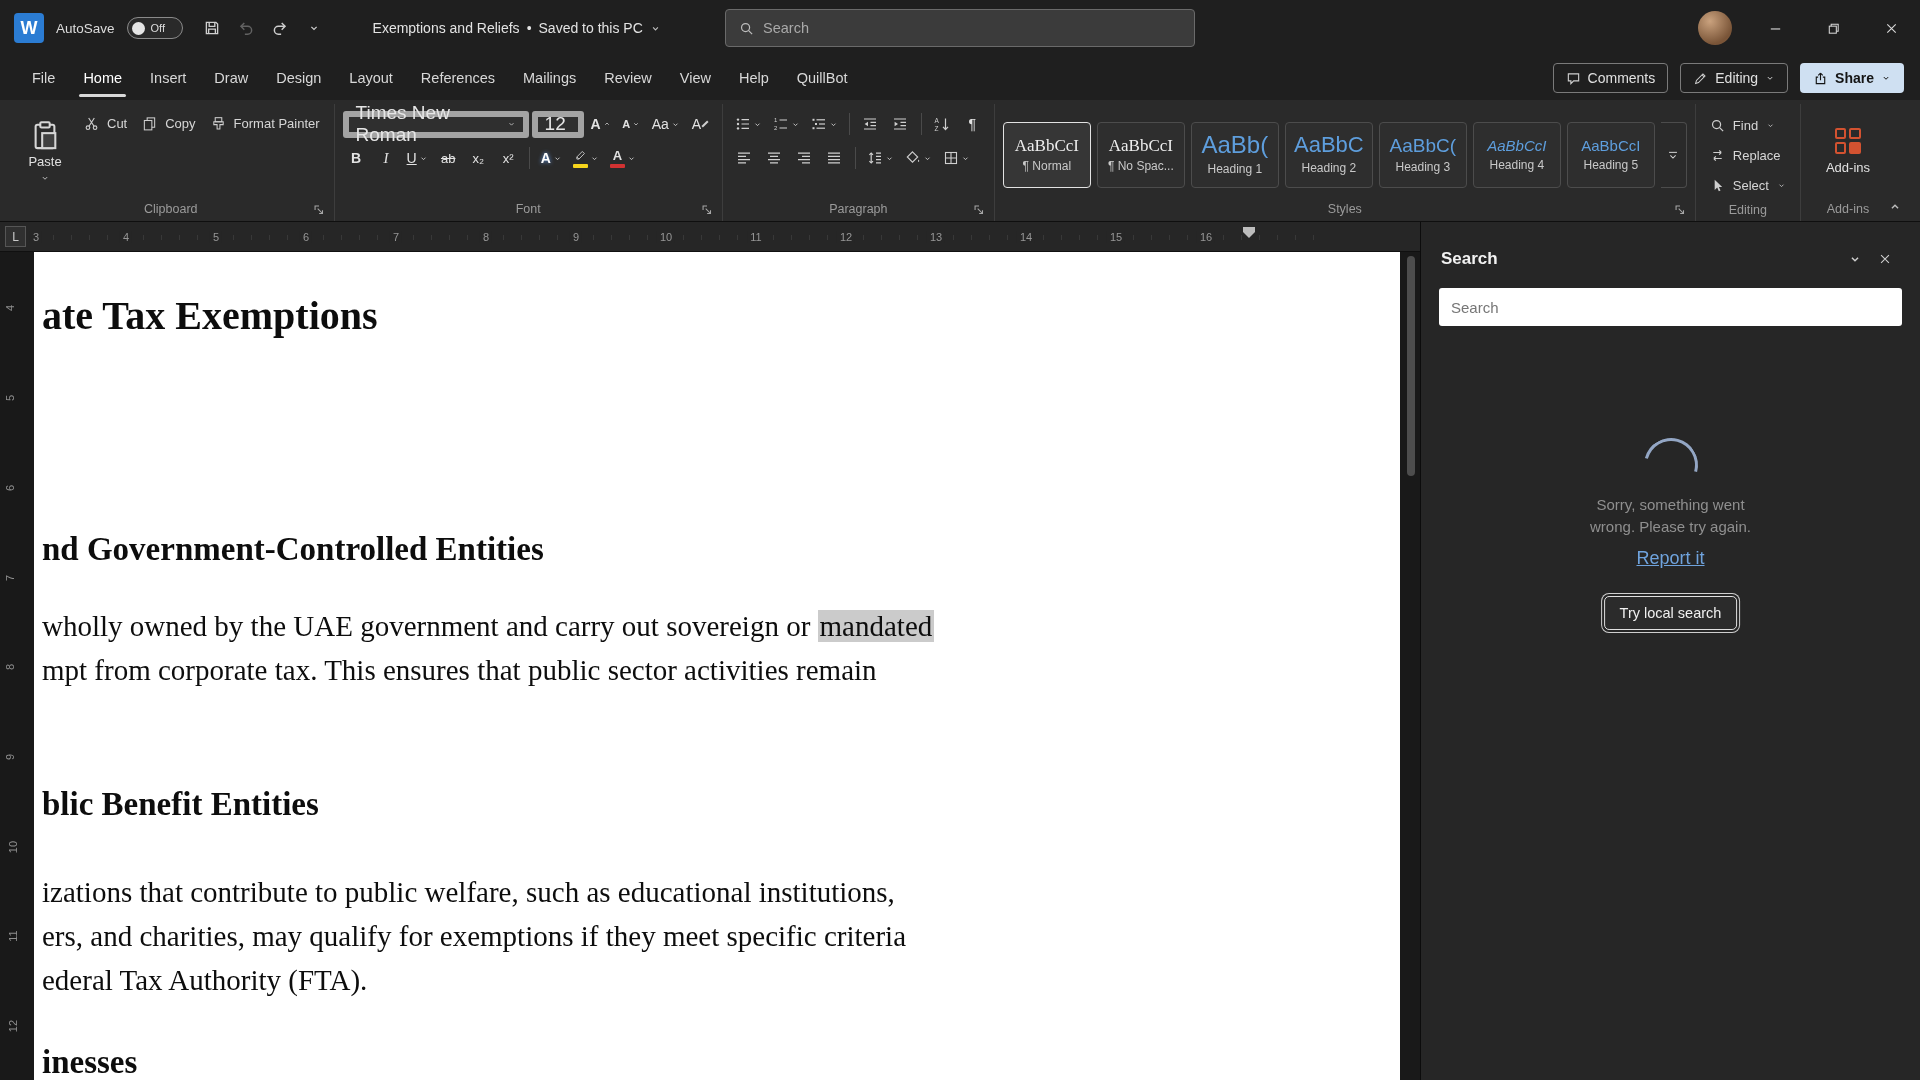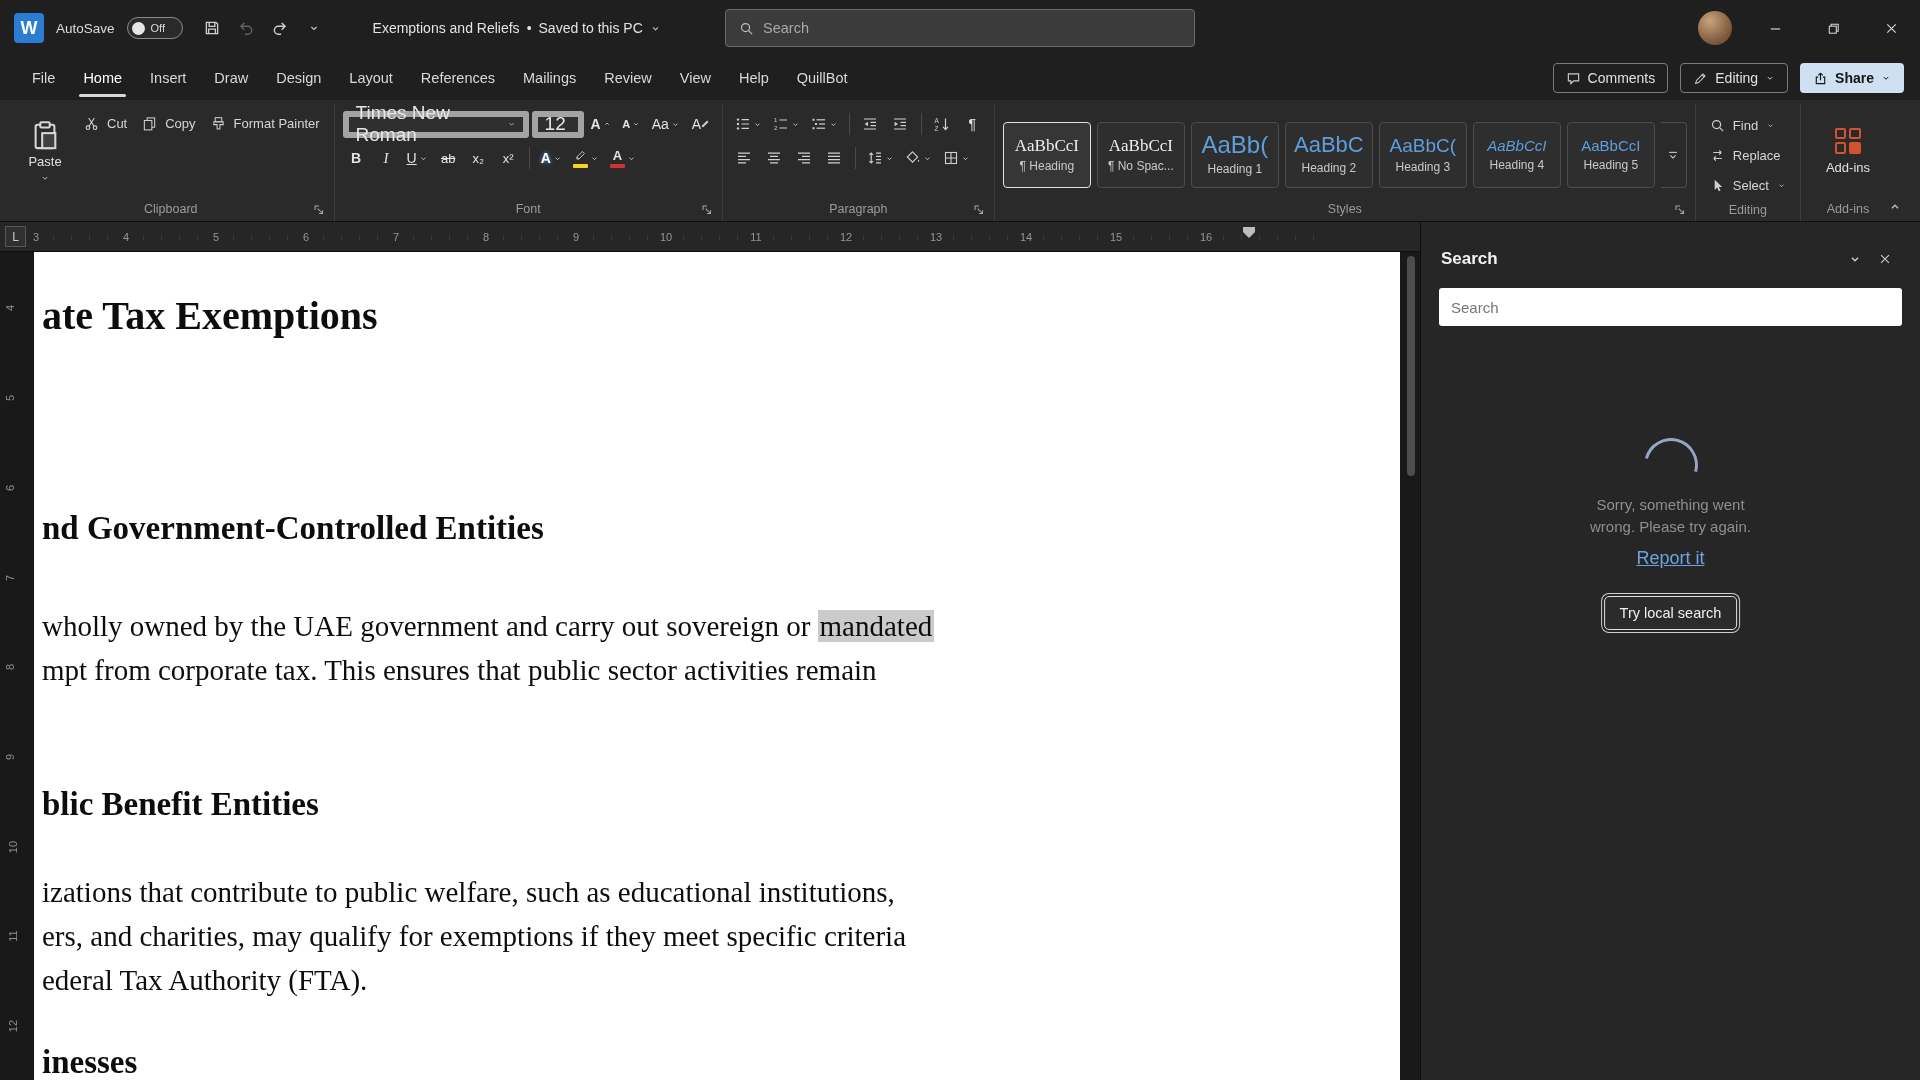--- a/index.html
+++ b/index.html
@@ -630,21 +630,21 @@
             <use href="#i-launcher"></use>
           </svg>
       </div>
     </div>
 
     <div class="rgroup">
       <div class="content">
         <div class="styles-row">
           <div class="style-card s0 selected">
               <span class="prev">AaBbCcI</span>
-              <span class="sname">¶ Heading</span>
+              <span class="sname">¶ Normal</span>
             </div>
           <div class="style-card s1">
               <span class="prev">AaBbCcI</span>
               <span class="sname">¶ No Spac...</span>
             </div>
           <div class="style-card s2">
               <span class="prev">AaBb(</span>
               <span class="sname">Heading 1</span>
             </div>
           <div class="style-card s3">
@@ -765,21 +765,21 @@
         <span class="vn" style="top:320px">7</span>
         <span class="vn" style="top:409px">8</span>
         <span class="vn" style="top:499px">9</span>
         <span class="vn" style="top:589px">10</span>
         <span class="vn" style="top:678px">11</span>
         <span class="vn" style="top:768px">12</span>
       </div>
 
       <div class="page">
         <div class="t-h1">ate Tax Exemptions</div>
-        <div class="t-h" style="top:256px">nd Government-Controlled Entities</div>
+        <div class="t-h" style="top:277px">nd Government-Controlled Entities</div>
         <div class="t-p" style="top:352px">
           <span>wholly owned by the UAE government and carry out sovereign or </span><span class="hl">mandated</span><br>
           <span>mpt from corporate tax. This ensures that public sector activities remain</span>
         </div>
         <div class="t-h" style="top:532px">blic Benefit Entities</div>
         <div class="t-p" style="top:618px">
           <span>izations that contribute to public welfare, such as educational institutions,</span><br>
           <span>ers, and charities, may qualify for exemptions if they meet specific criteria</span><br>
           <span>ederal Tax Authority (FTA).</span>
         </div>

